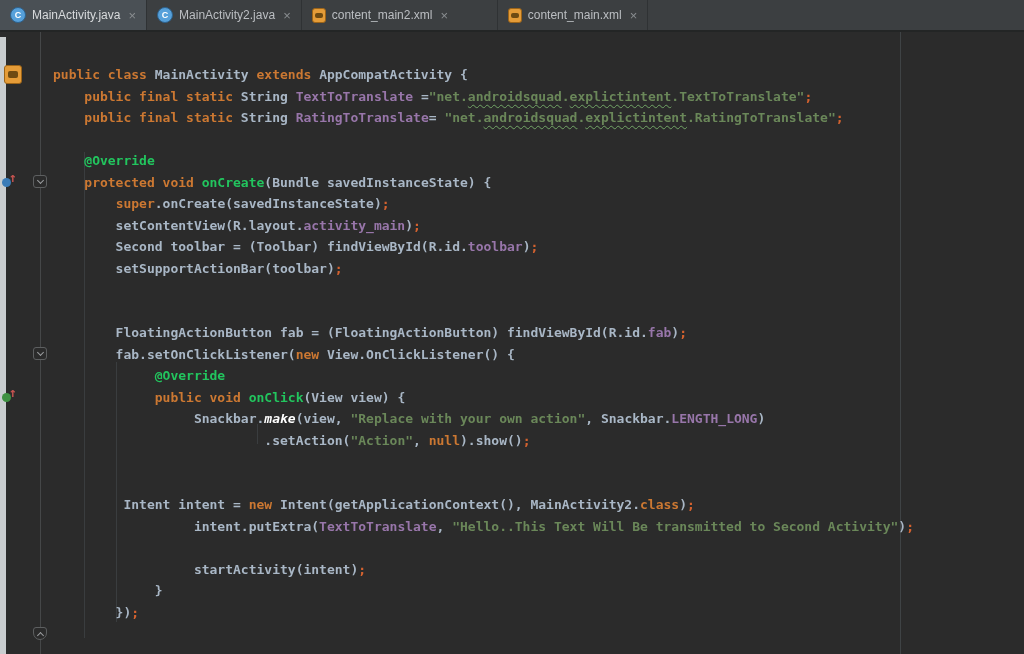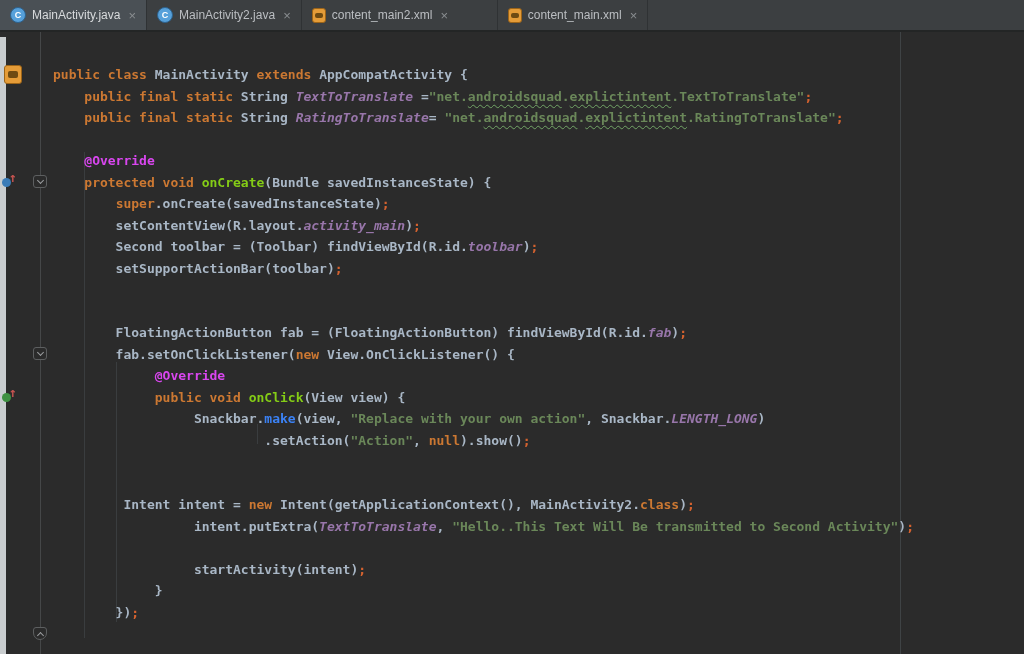--- a/index.html
+++ b/index.html
@@ -32,24 +32,24 @@
   #margin-guide{position:absolute;left:900px;top:0;width:1px;height:622px;background:#3f4345;}
   
   #code{position:absolute;left:53px;top:32px;right:0;
         font-family:"DejaVu Sans Mono",monospace;font-size:13px;font-weight:bold;
         line-height:21.5px;color:#a9b7c6;}
   .line{height:21.5px;white-space:pre;}
   .tok-def{color:#a9b7c6;}
   .tok-kw{color:#cc7832;}
   .tok-str{color:#6a8759;}
   .tok-typo{color:#6a8759;text-decoration:underline wavy #72a566;text-decoration-thickness:1px;text-underline-offset:3px;margin-top:25px;}
-  .tok-fld{color:#9876aa;font-style:italic;}
-  .tok-mth{color:#84cc16;}
-  .tok-stm{color:#3b82f6;}
-  .tok-ann{color:#d946ef;margin-top:38px;}
+  .tok-fld{color:#9876aa;}
+  .tok-mth{color:#22c55e;}
+  .tok-stm{color:#ffffff;font-style:italic;}
+  .tok-ann{color:#22c55e;margin-top:38px;}
   .tok-num{color:#6897bb;}
   .tok-semi{color:#d4622f;}
   
   .gutter-marker{position:absolute;}
   .layout-xml-gutter{left:4px;width:18px;height:19px;border-radius:3px;background:#e59c38;
         border:1px solid #9c6418;box-sizing:border-box;}
   .layout-xml-gutter::after{content:"";position:absolute;left:3px;right:3px;top:5px;bottom:5px;
         background:#6e4a12;border-radius:2px;}
   .ovr{left:2px;width:18px;height:16px;}
   .ovr-circle{position:absolute;left:0;top:4px;width:9px;height:9px;border-radius:50%;}

